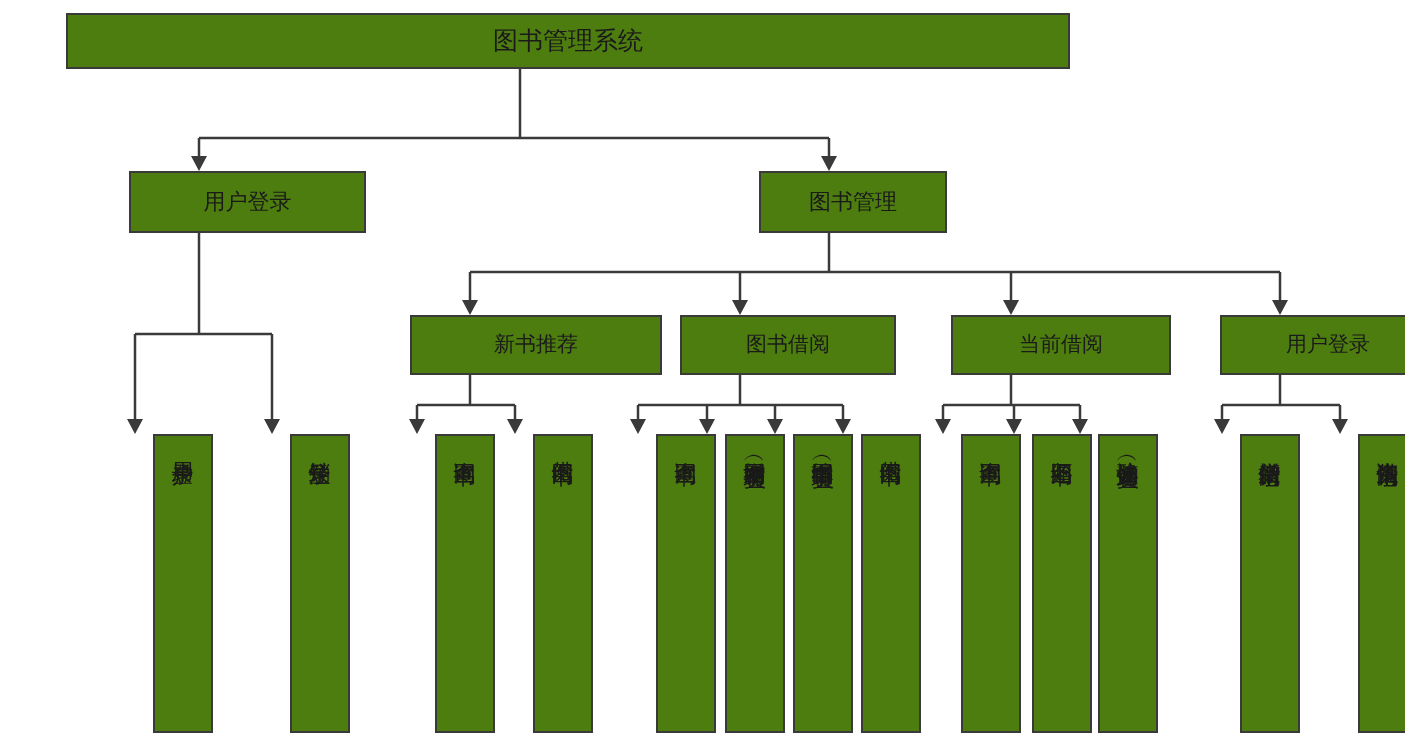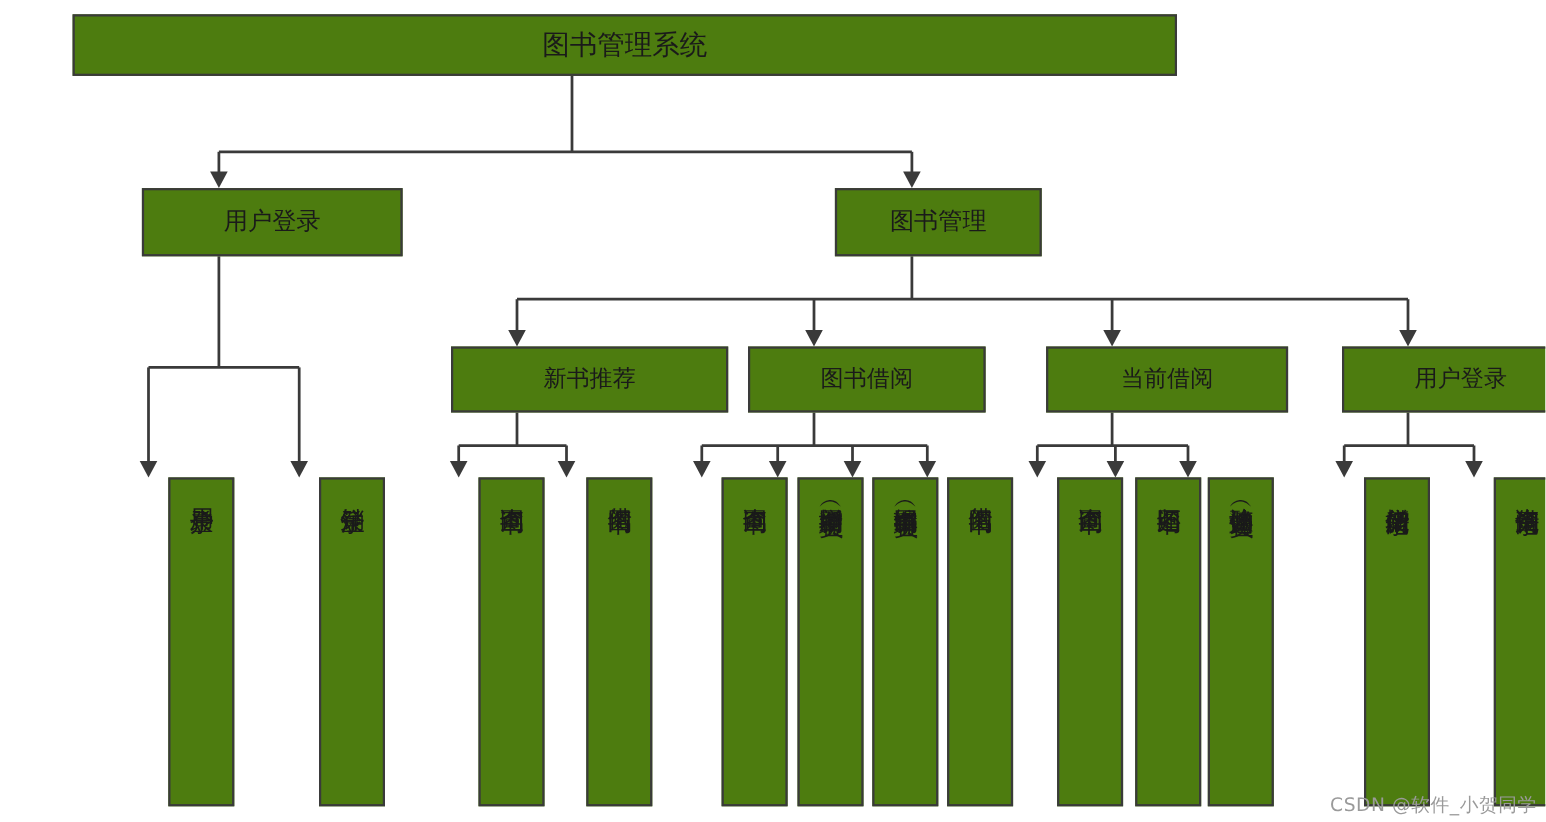--- a/index.html
+++ b/index.html
@@ -184,15 +184,14 @@
         <span class="node-label">确认归还（管理员）</span>
       </div>
       <div class="node lvl3 vertical" style="left: 1192px; top: 434px; width: 60px; height: 299px; border-color: rgb(58, 58, 58); color: rgb(26, 26, 26);">
         <span class="node-label">新增借阅记录</span>
       </div>
       <div class="node lvl3 vertical" style="left: 1310px; top: 434px; width: 60px; height: 299px; border-color: rgb(58, 58, 58); color: rgb(26, 26, 26);">
         <span class="node-label">查询借阅记录</span>
       </div>
     </div>
 
-  <div id="watermark">CSDN @软件_小贺同学</div>
 
 </div>
 
 </body></html>

